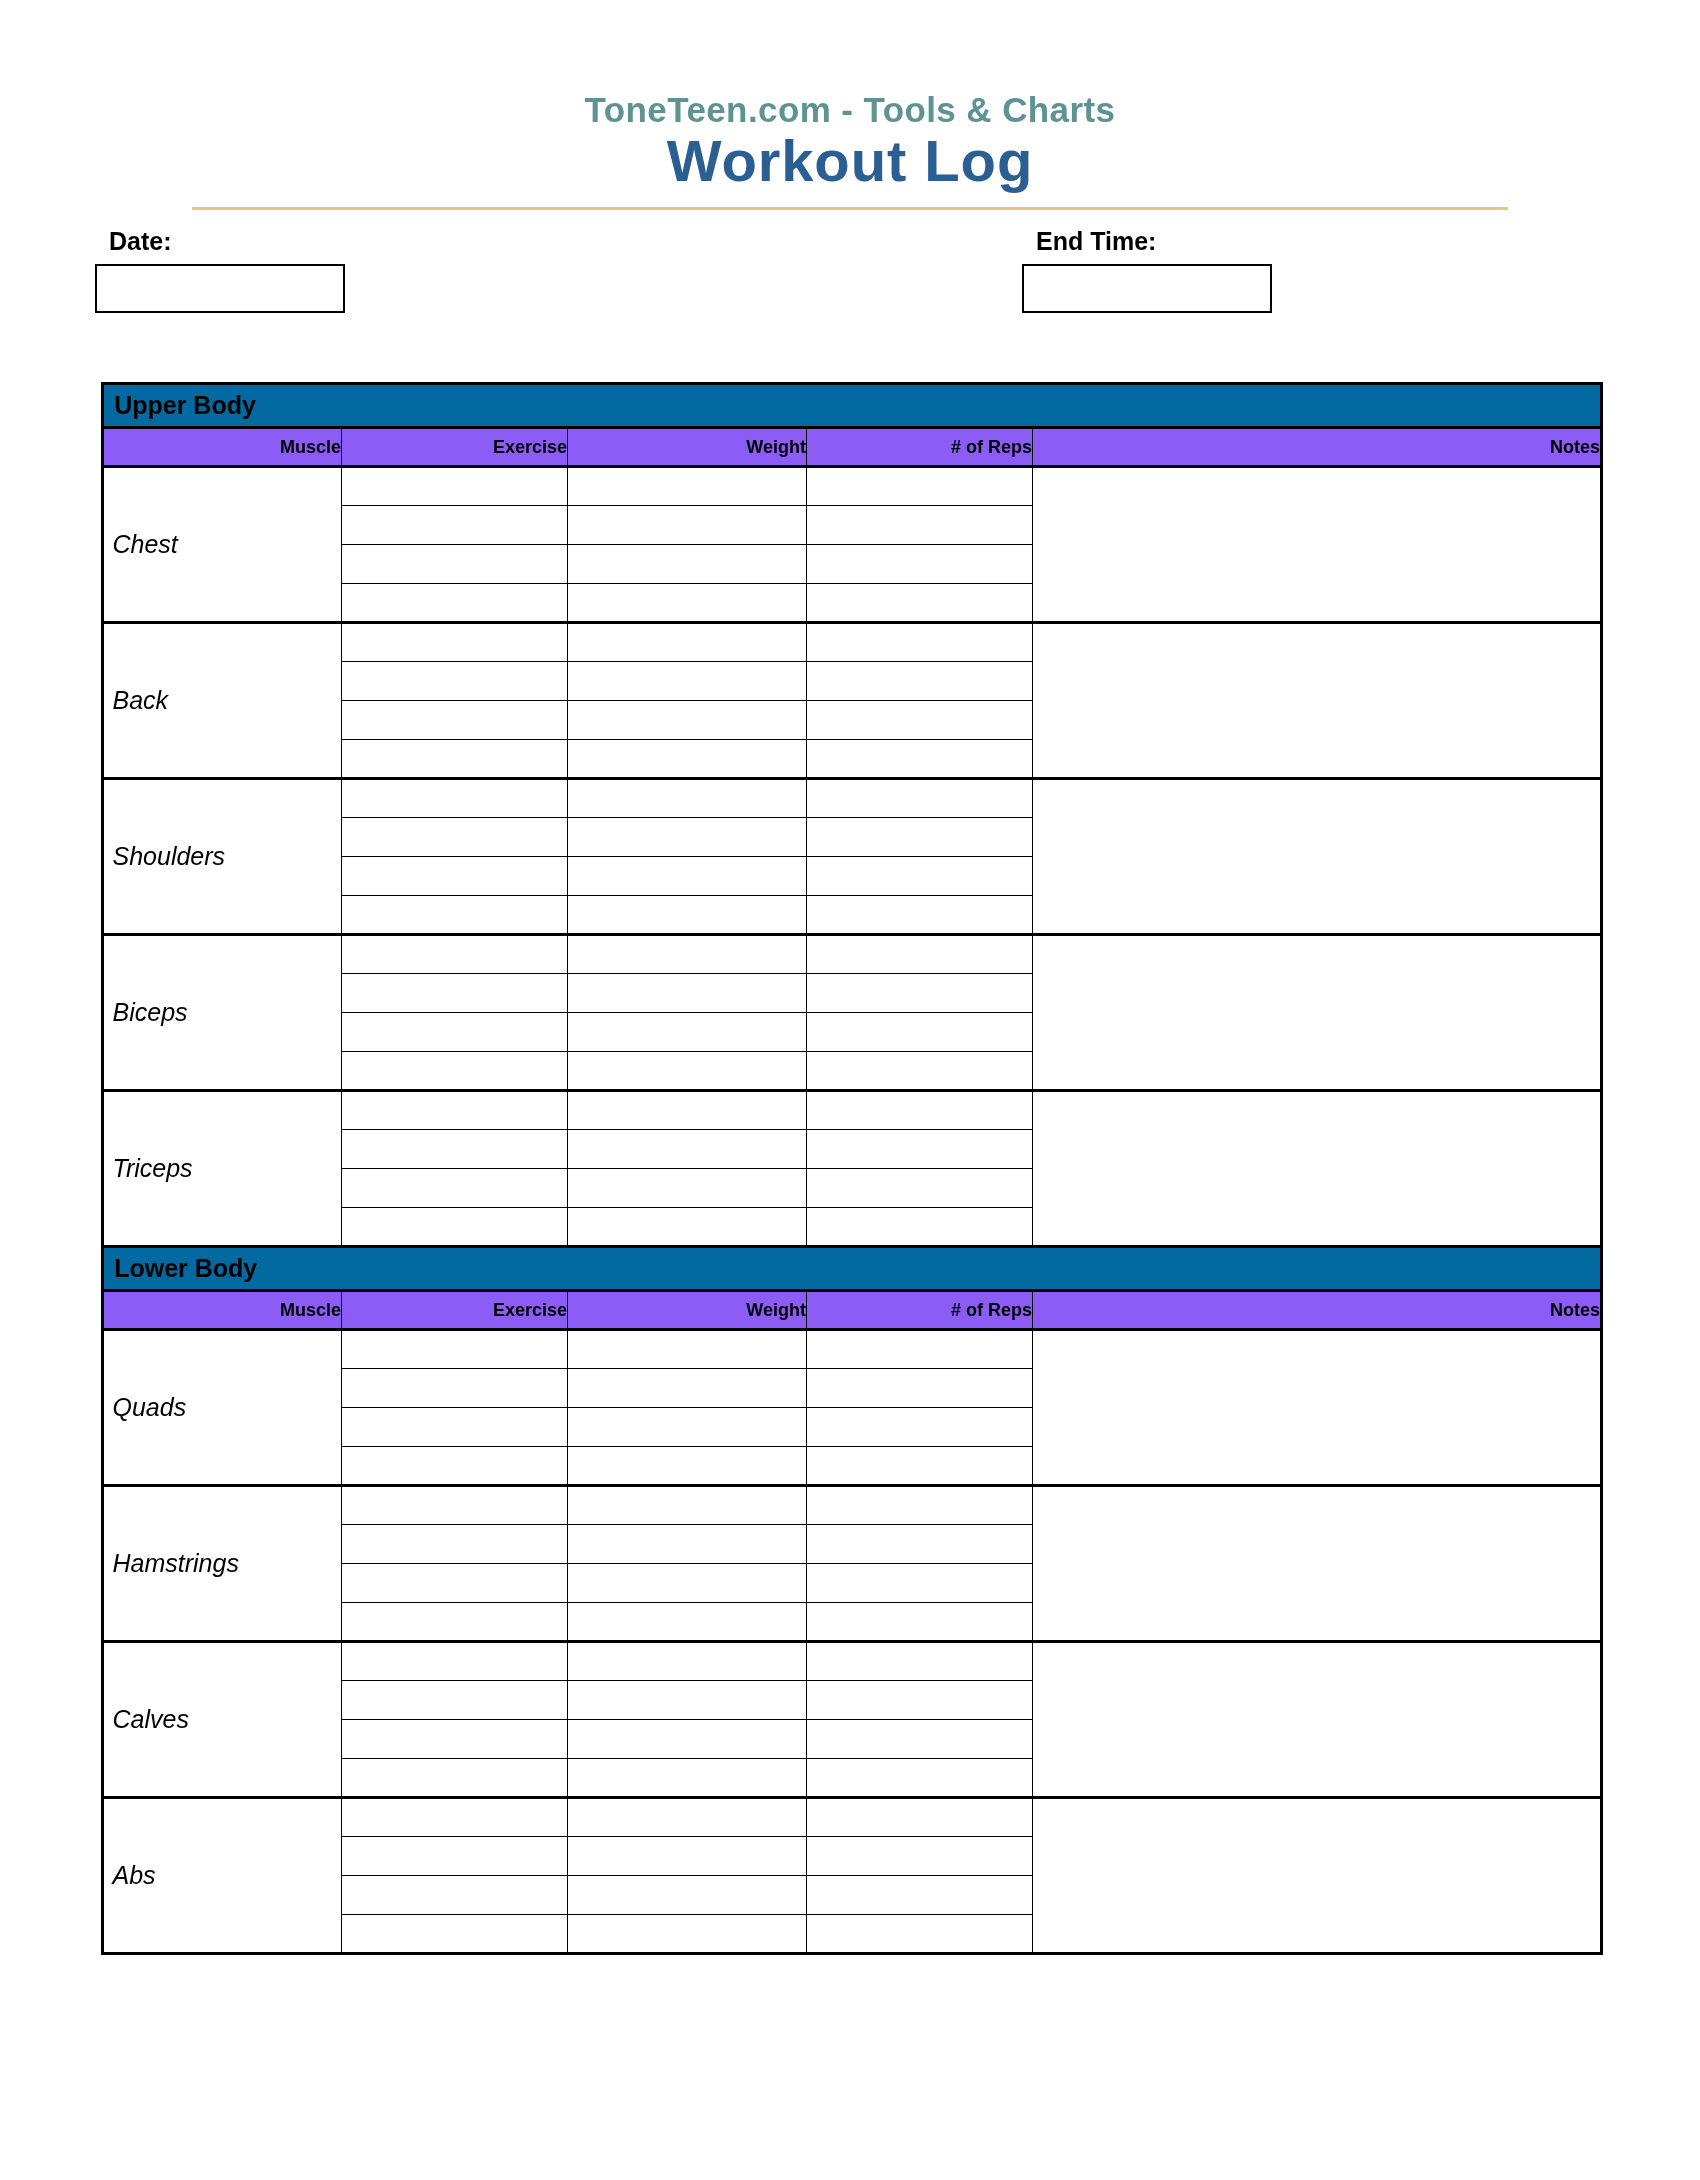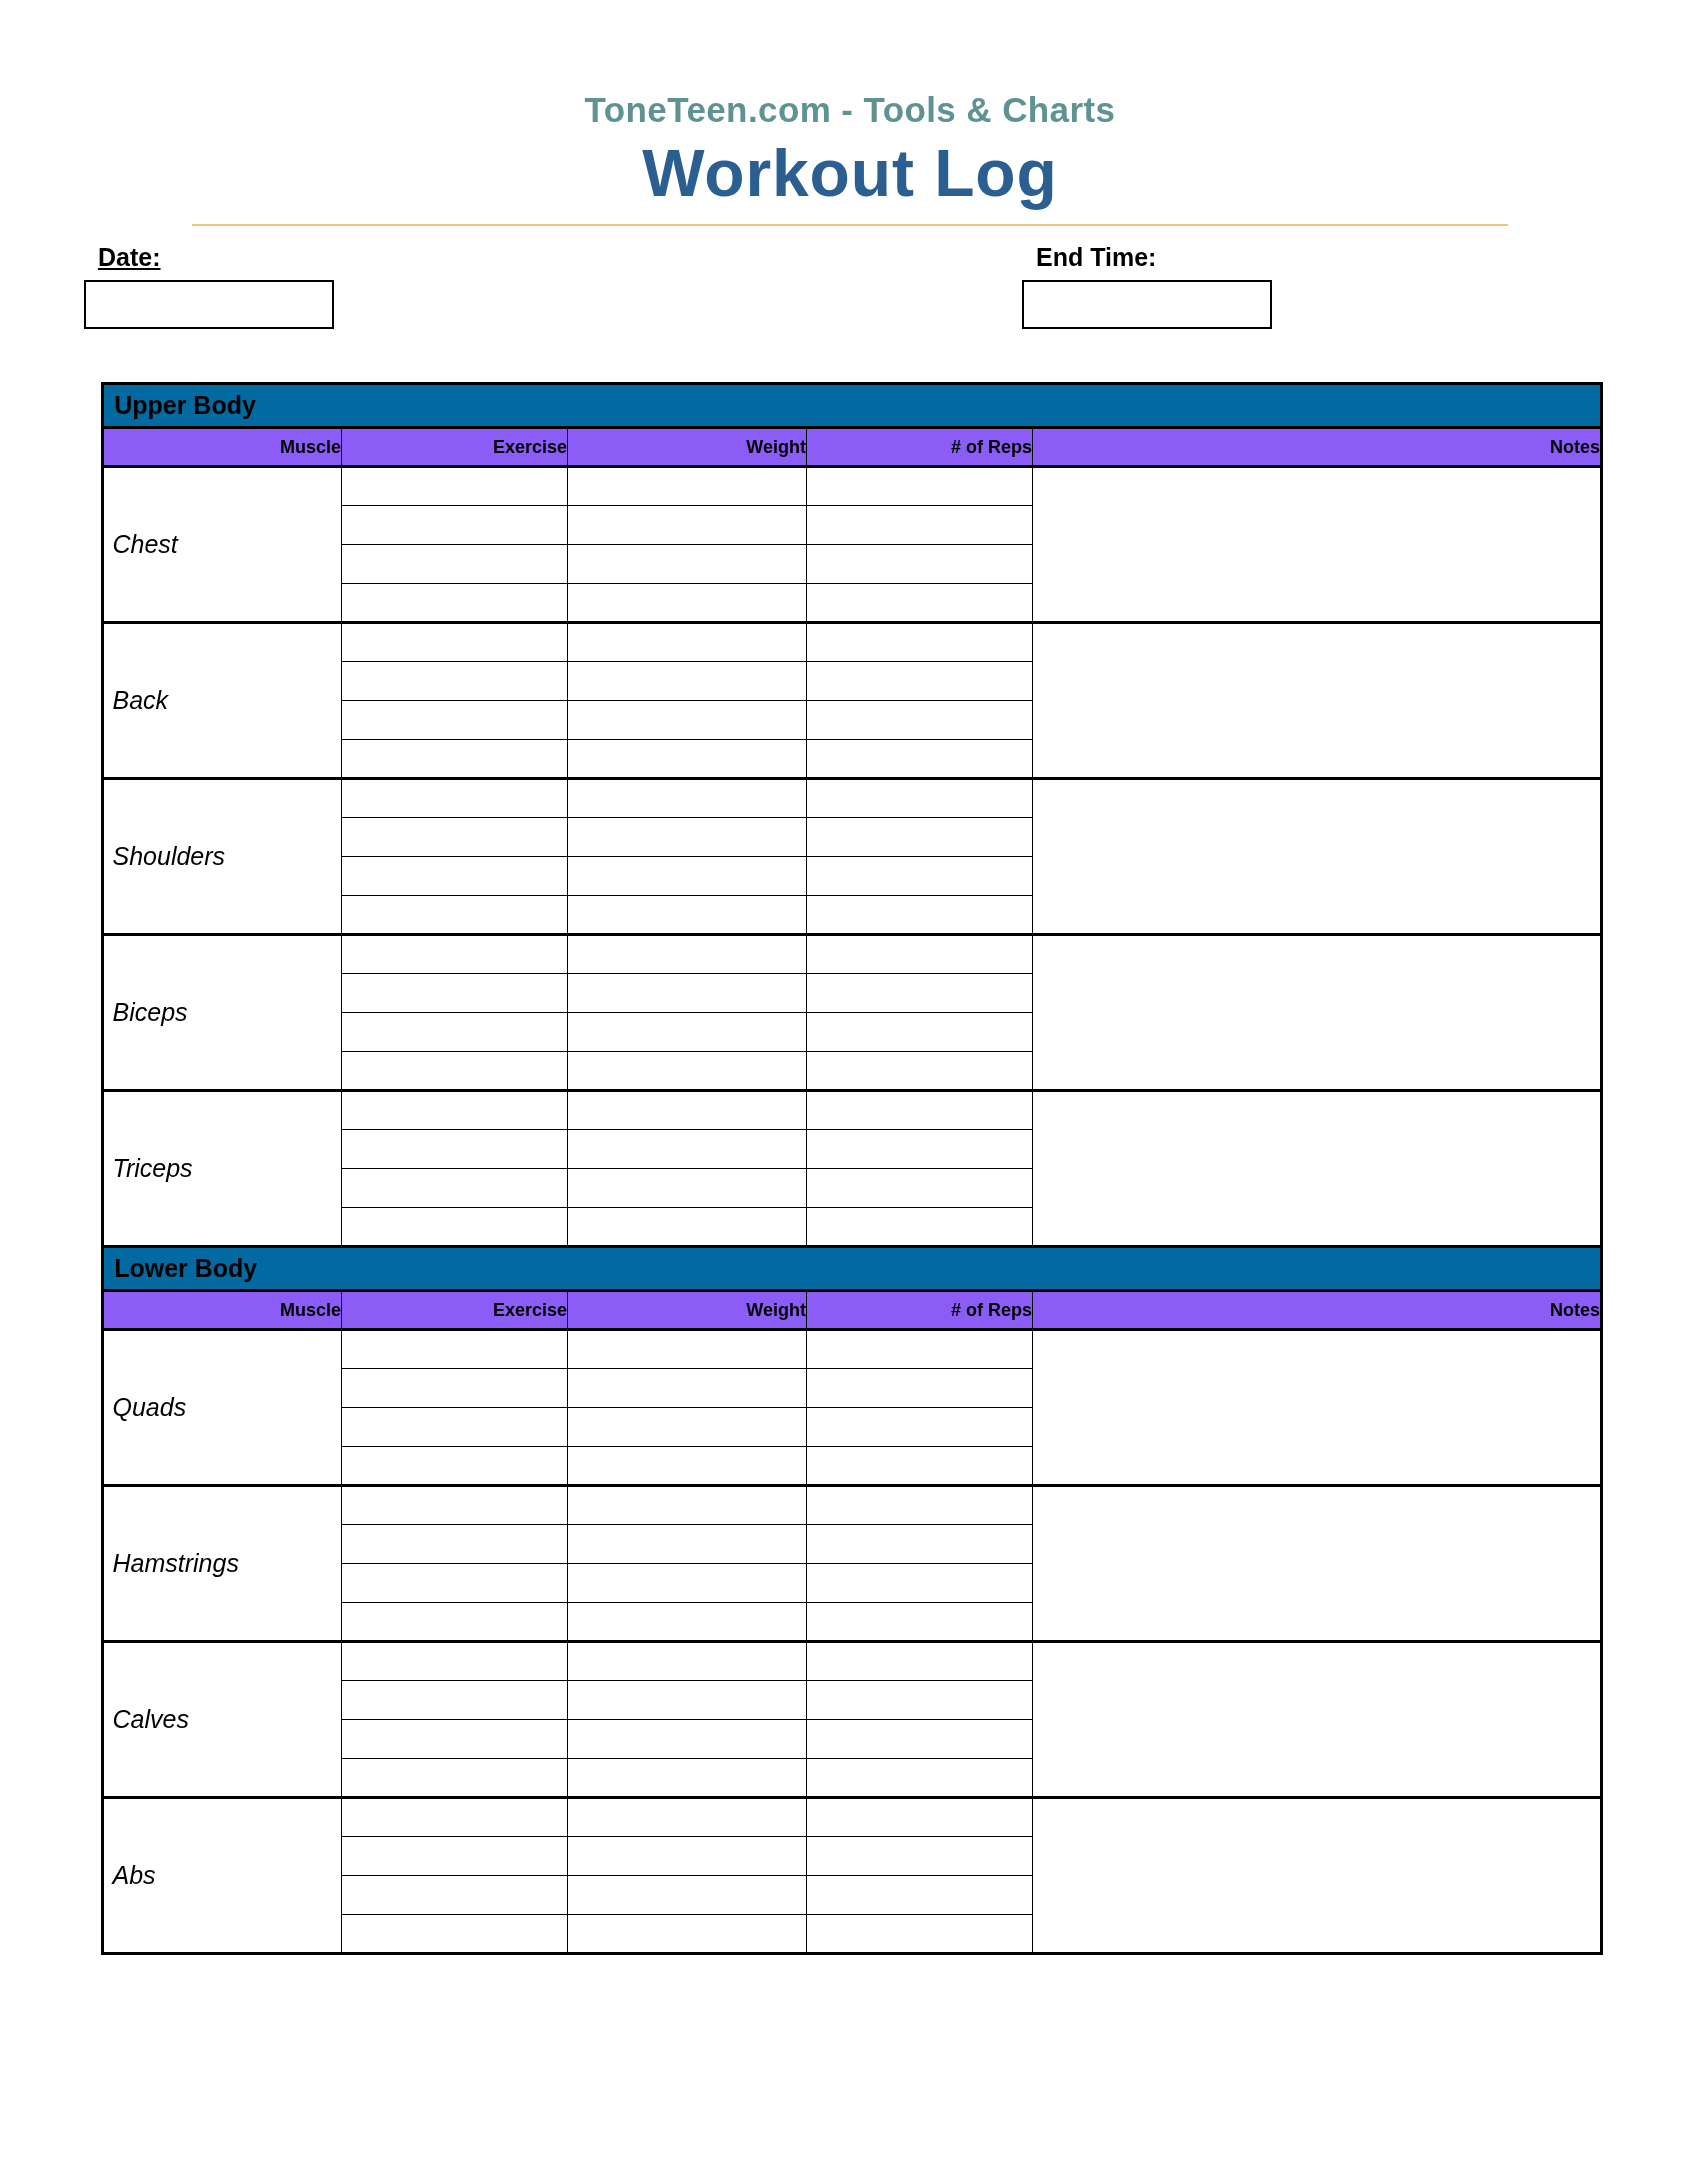--- a/index.html
+++ b/index.html
@@ -23,45 +23,45 @@
     border-radius: 13px;
   }
   .tagline {
     font-size: 35px;
     font-weight: bold;
     color: #5E9293;
     letter-spacing: 0.4px;
     line-height: 1.0;
   }
   .main-title {
-    font-size: 66px;
+    font-size: 58px;
     font-weight: bold;
     color: #2C5F91;
     letter-spacing: 0.9px;
     line-height: 1.05;
-    margin-top: 12px;
+    margin-top: 4px;
   }
   .title-rule {
     margin: 15.3px auto 0 auto;
     width: 1316px;
     height: 2.6px;
     background: #E8C87A;
   }
 
   
   .meta-row {
     position: relative;
     height: 111px;
     margin-top: 19px;
   }
   .meta-field {
     position: absolute;
     top: 0;
   }
-  .meta-field.date       { left: 98px; text-decoration: underline; }
+  .meta-field.date       { left: 109px; }
   .meta-field.start-time { left: 576px; }
   .meta-field.end-time   { left: 1036px; }
 
   .meta-label {
     font-size: 25px;
     font-weight: bold;
     color: #000000;
     line-height: 1.0;
     white-space: nowrap;
   }

